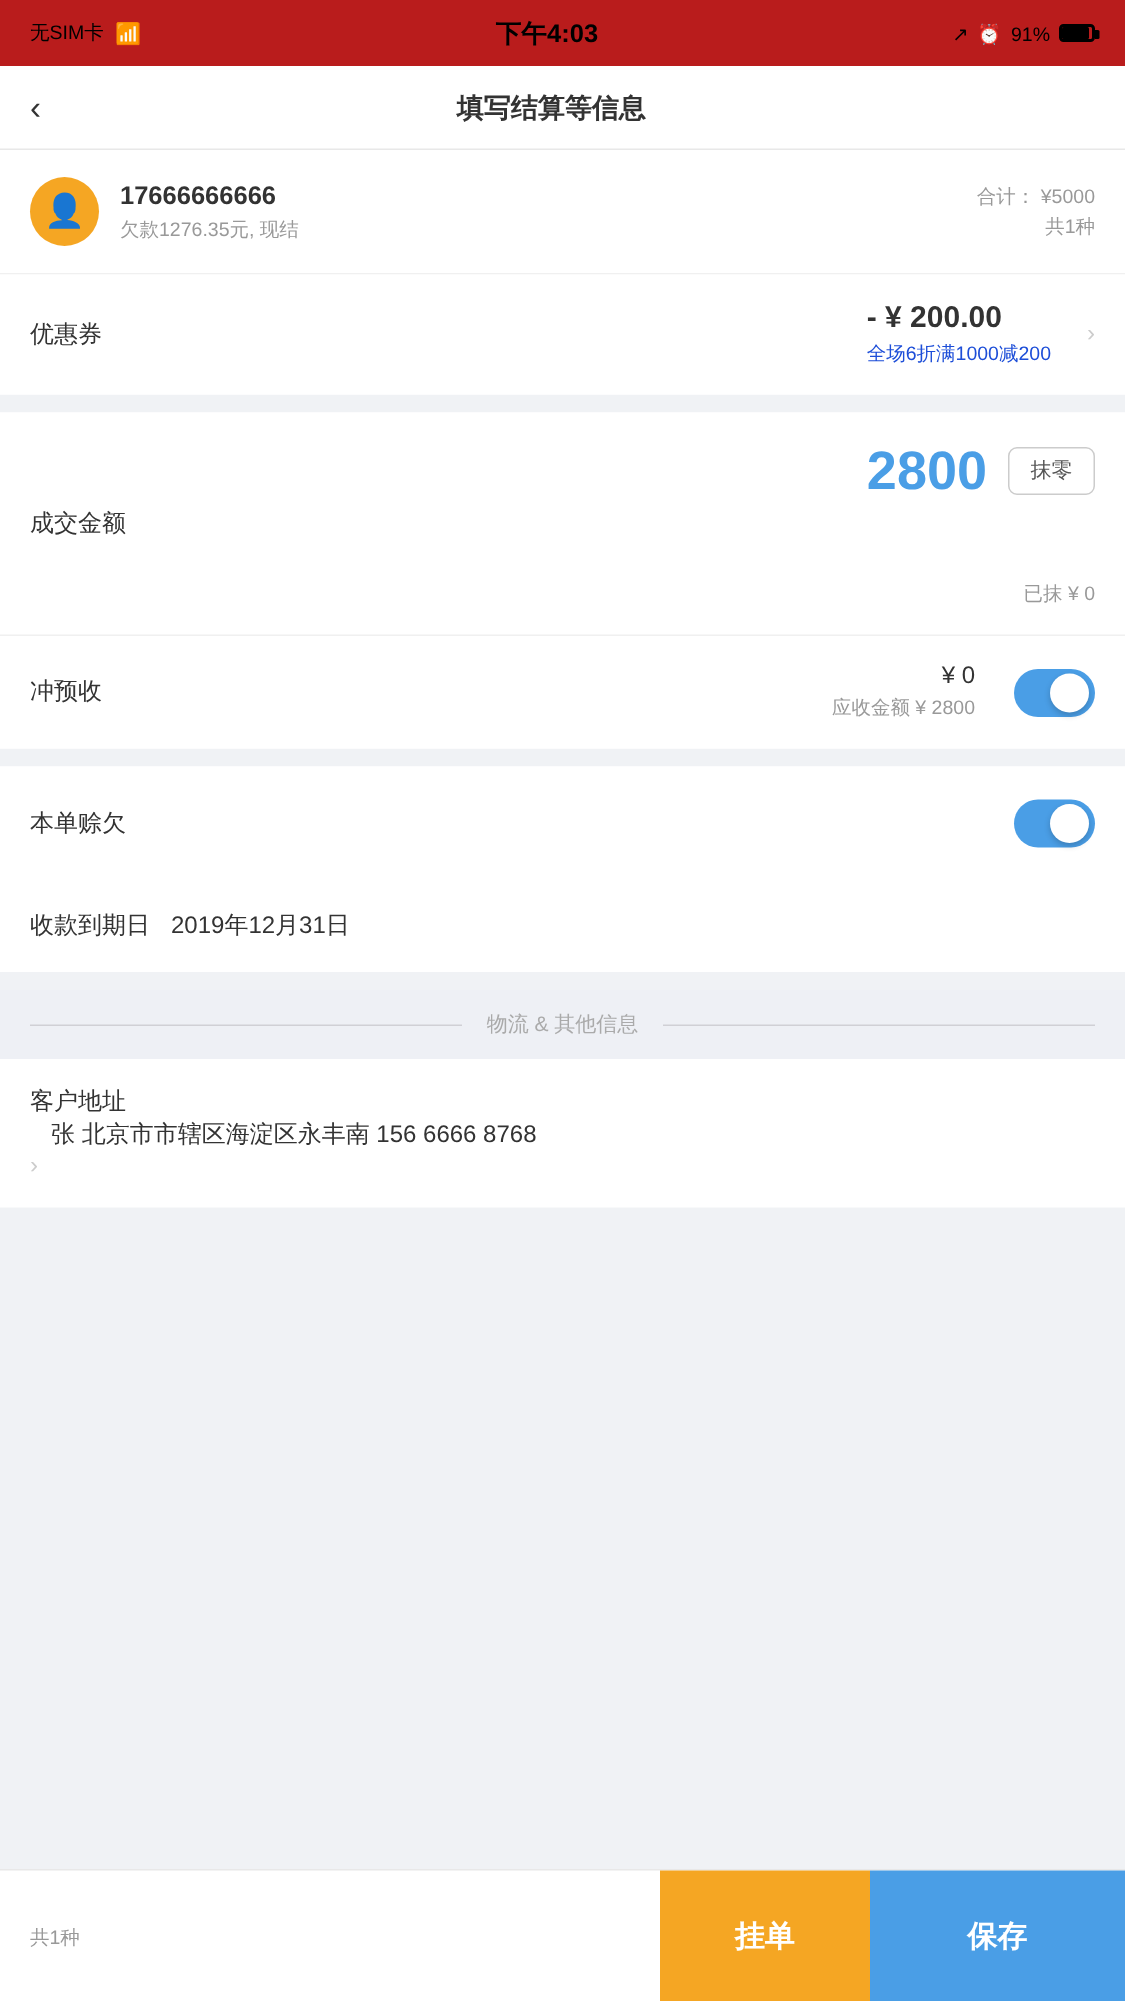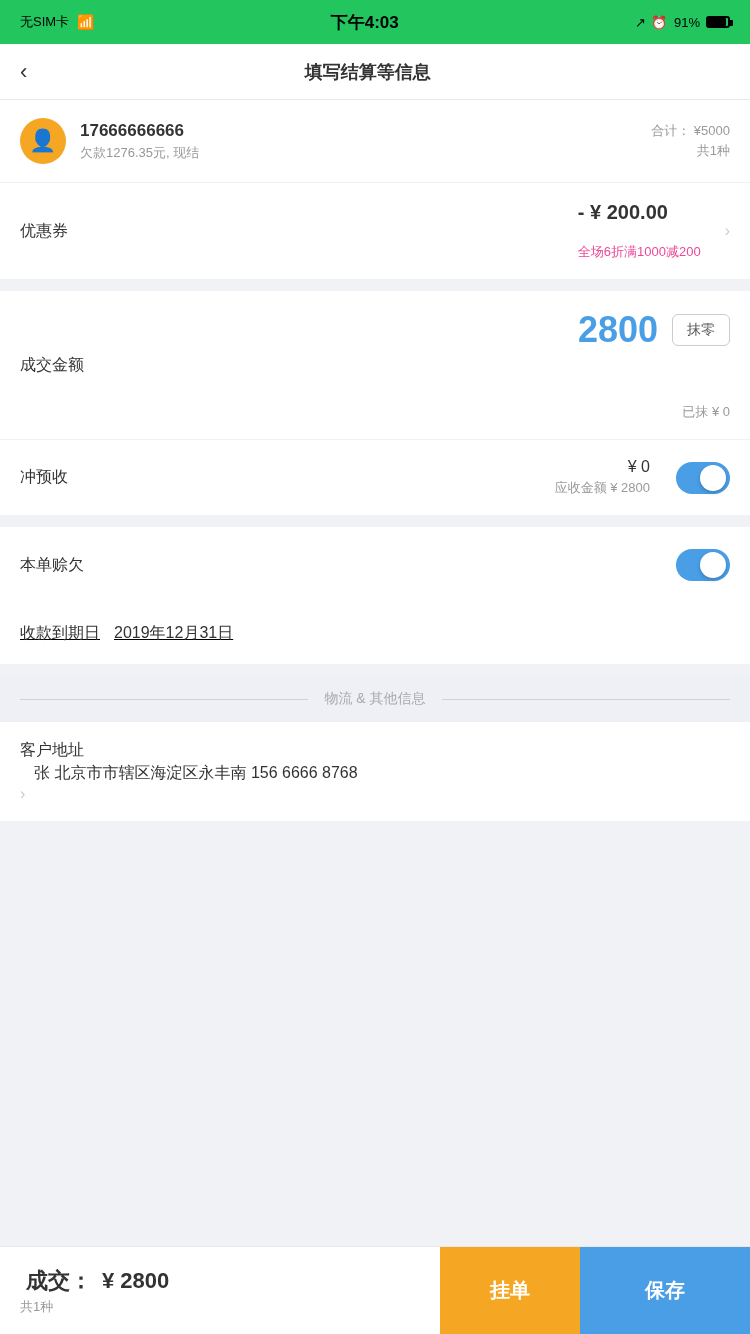--- a/index.html
+++ b/index.html
@@ -8,21 +8,21 @@
       font-family: -apple-system, "PingFang SC", "Helvetica Neue", Arial, sans-serif;
       background: #f0f2f5;
       width: 750px;
       min-height: 1334px;
       position: relative;
       font-size: 28px;
     }
 
     
     .status-bar {
-      background: #22c55e;
+      background: #b91c1c;
       height: 44px;
       display: flex;
       align-items: center;
       justify-content: space-between;
       padding: 0 20px;
       font-size: 14px;
       font-weight: 500;
       color: #000;
     }
     .status-left { display: flex; align-items: center; gap: 8px; font-size: 13px; }
@@ -103,21 +103,21 @@
       background: #fff;
       padding: 18px 20px;
       display: flex;
       align-items: center;
       justify-content: space-between;
       cursor: pointer;
     }
     .coupon-label { font-size: 16px; color: #333; }
     .coupon-right { display: flex; align-items: center; gap: 24px; }
     .coupon-discount { font-size: 20px; font-weight: 600; color: #333; }
-    .coupon-desc { font-size: 13px; color: #ec4899; text-align: left; margin-top: 19px; }
+    .coupon-desc { font-size: 13px; color: #1d4ed8; text-align: left; margin-top: 3px; }
     .chevron { font-size: 16px; color: #ccc; }
 
     
     .form-row {
       background: #fff;
       padding: 18px 20px;
       display: flex;
       align-items: center;
       justify-content: space-between;
       border-bottom: 1px solid #f0f0f0;
@@ -153,21 +153,20 @@
       align-items: center;
       justify-content: space-between;
     }
 
     
     .duedate-row {
       background: #fff;
       padding: 20px 20px;
       display: flex;
       align-items: flex-start;
-      text-decoration: underline;
     }
     .duedate-label { font-size: 16px; color: #333; margin-right: 14px; }
     .duedate-value { font-size: 16px; color: #333; }
 
     
     .logistics-header {
       background: #eef0f5;
       padding: 14px 20px;
       display: flex;
       align-items: center;
@@ -340,21 +339,17 @@
       <span class="chevron">›</span>
     </div>
   </div>
 
   <div class="gray-area"></div>
 
 </div>
 
 <div class="bottom-bar">
   <div class="bottom-summary">
-    <div class="bottom-deal">
-      <span>成交：</span>
-      <span>¥ 2800</span>
-    </div>
     <div class="bottom-count">共1种</div>
   </div>
   <div class="btn-pending">挂单</div>
   <div class="btn-save">保存</div>
 </div>
 
 </body></html>

